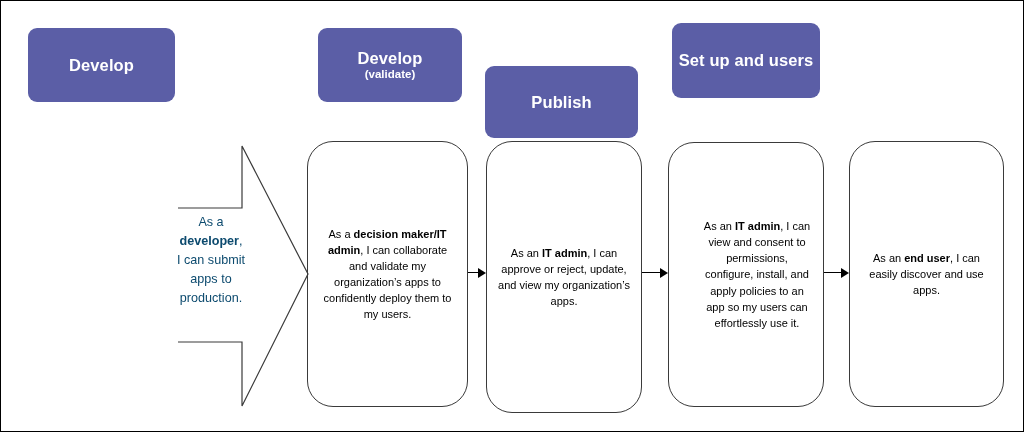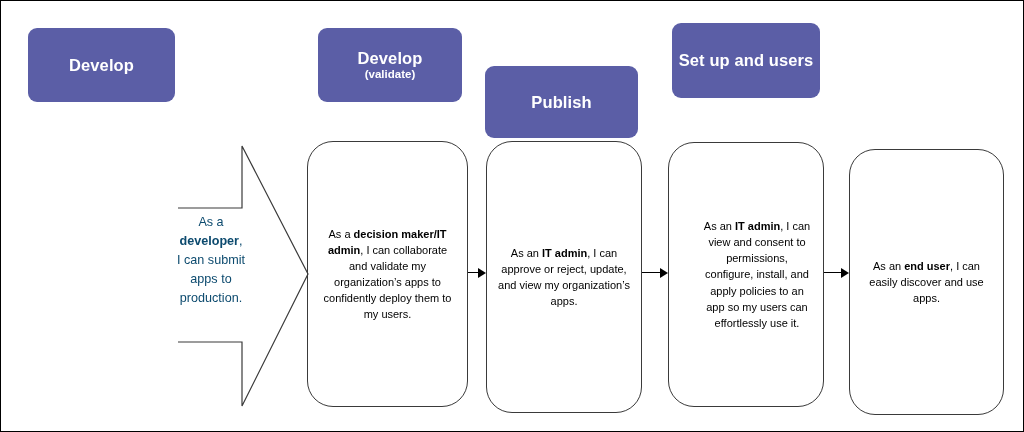--- a/index.html
+++ b/index.html
@@ -137,21 +137,21 @@
   </div>
 
   <div class="story" style="left:485px; top:140px; width:156px; height:272px;">
     <span class="txt">As an <b>IT admin</b>, I can approve or reject, update, and view my organization’s apps.</span>
   </div>
 
   <div class="story" style="left:667px; top:141px; width:156px; height:265px;padding-left:32px;">
     <span class="txt">As an <b>IT admin</b>, I can view and consent to permissions, configure, install, and apply policies to an app so my users can effortlessly use it.</span>
   </div>
 
-  <div class="story" style="left:848px; top:148px; width:155px; height:266px;">
+  <div class="story" style="left:848px; top:140px; width:155px; height:266px;">
     <span class="txt">As an <b>end user</b>, I can easily discover and use apps.</span>
   </div>
 
   <div id="chevron-block">
     <svg width="140" height="272" viewBox="0 0 140 272">
       <path d="M 7 69 L 71 69 L 71 7 L 137 135 L 71 267 L 71 203 L 7 203" fill="none" stroke="#3a3a3a" stroke-width="1.2" stroke-linejoin="miter" stroke-linecap="butt"></path>
     </svg>
   </div>
   <div id="chevron-label">
     <span>As a <b>developer</b>, I can submit apps to production.</span>

